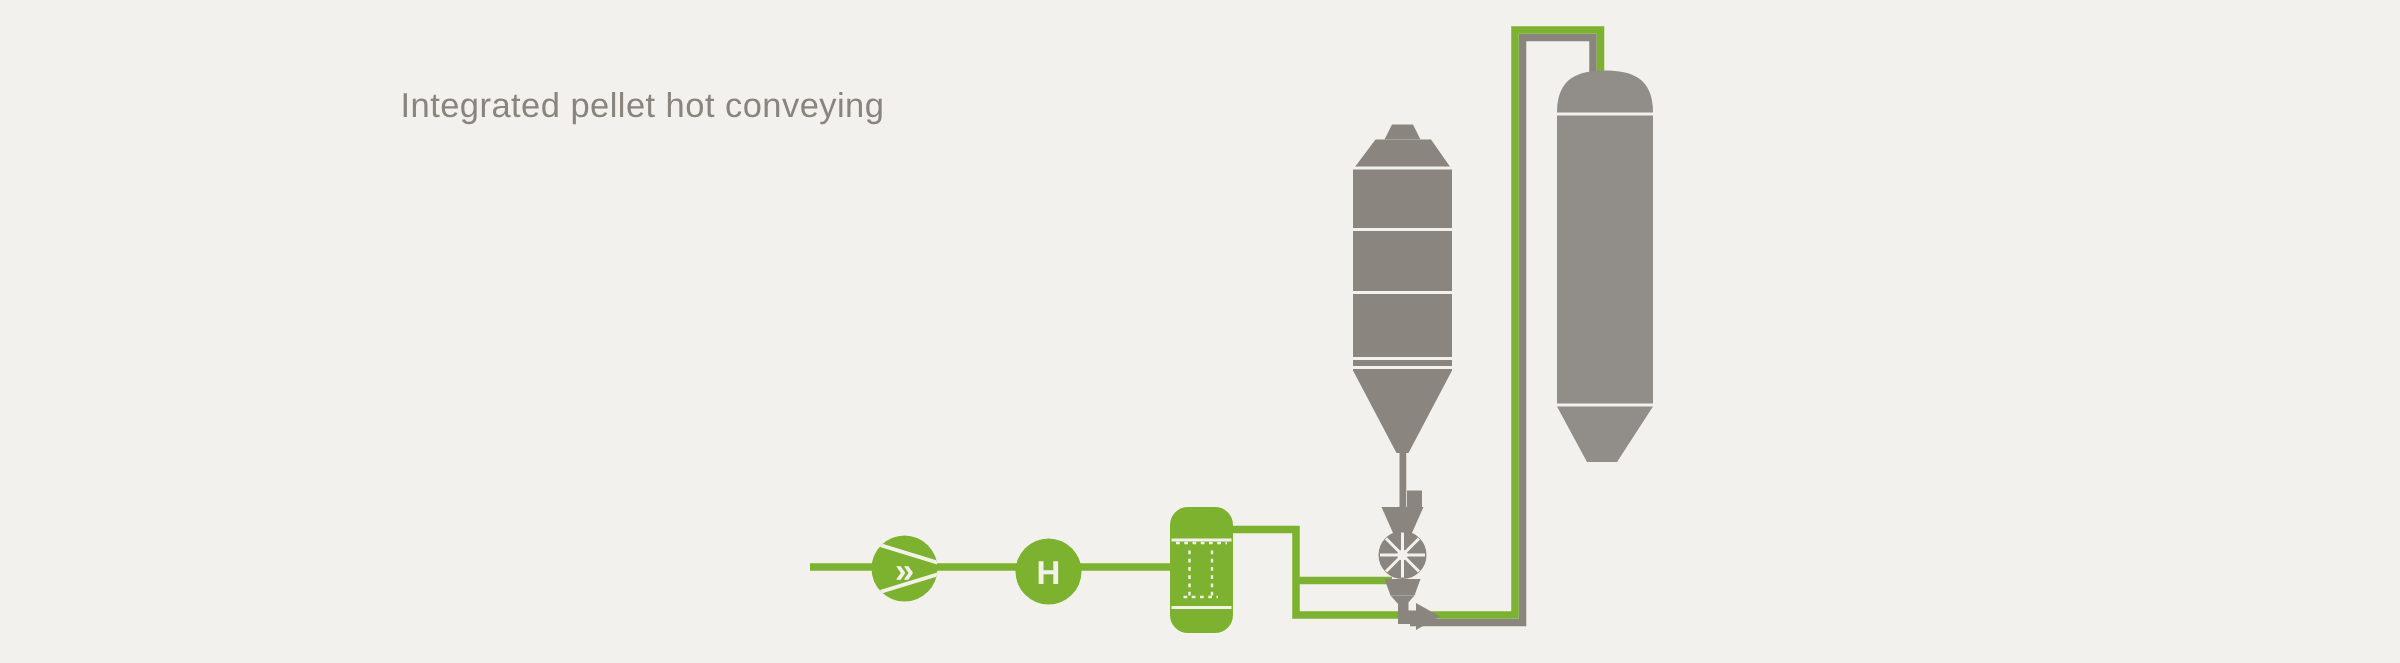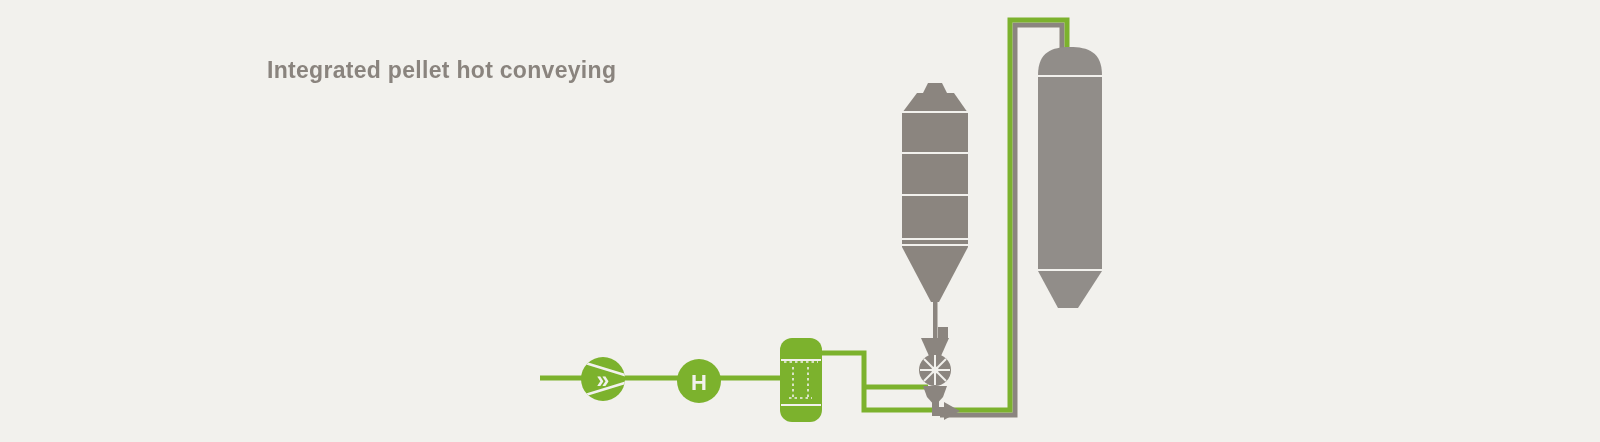--- a/index.html
+++ b/index.html
@@ -3,21 +3,21 @@
 <meta charset="utf-8">
 <style>
   :root{
     --bg:#f2f1ed; --green:#7cb22d; --gray:#8b857f; --gray2:#918d89; --text:#8a847e;
   }
   html,body{margin:0;padding:0;}
   body{background:#fff;font-family:"Liberation Sans",sans-serif;}
   .stage{position:relative;width:1600px;height:442px;background:var(--bg);overflow:hidden;}
   .title{
     position:absolute;left:267px;top:57px;
-    font-size:23px;font-weight:700;letter-spacing:.3px;color:var(--text);
+    font-size:23px;font-weight:400;letter-spacing:.3px;color:var(--text);
     white-space:nowrap;
   }
   svg{position:absolute;left:0;top:0;}
   
   .pipe-green{stroke:var(--green);stroke-width:5;fill:none;stroke-linejoin:miter;}
   .pipe-gray{stroke:var(--gray);stroke-width:5;fill:none;stroke-linejoin:miter;}
   
   .fill-green{fill:var(--green);}
   .fill-gray{fill:var(--gray);}
   .fill-gray2{fill:var(--gray2);}

